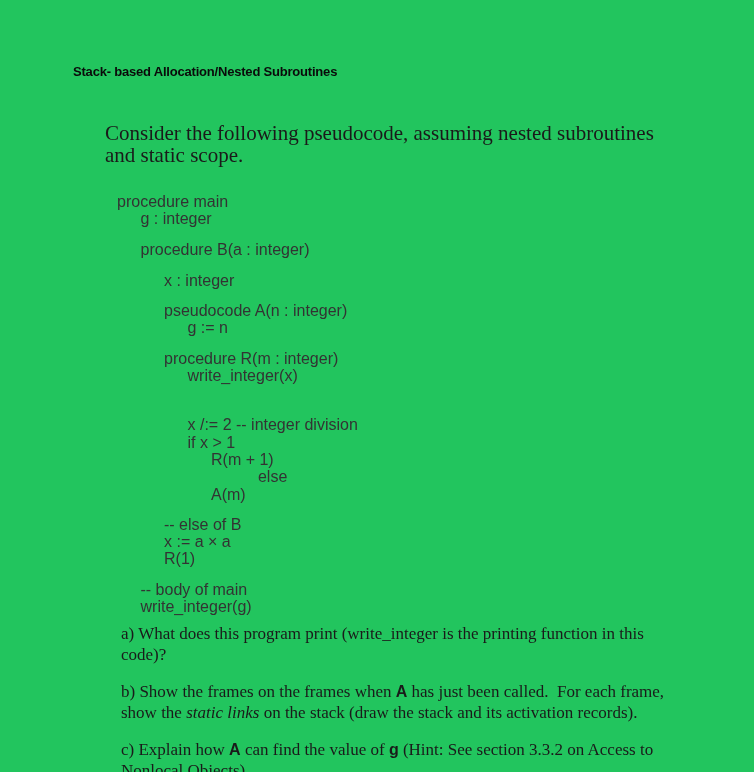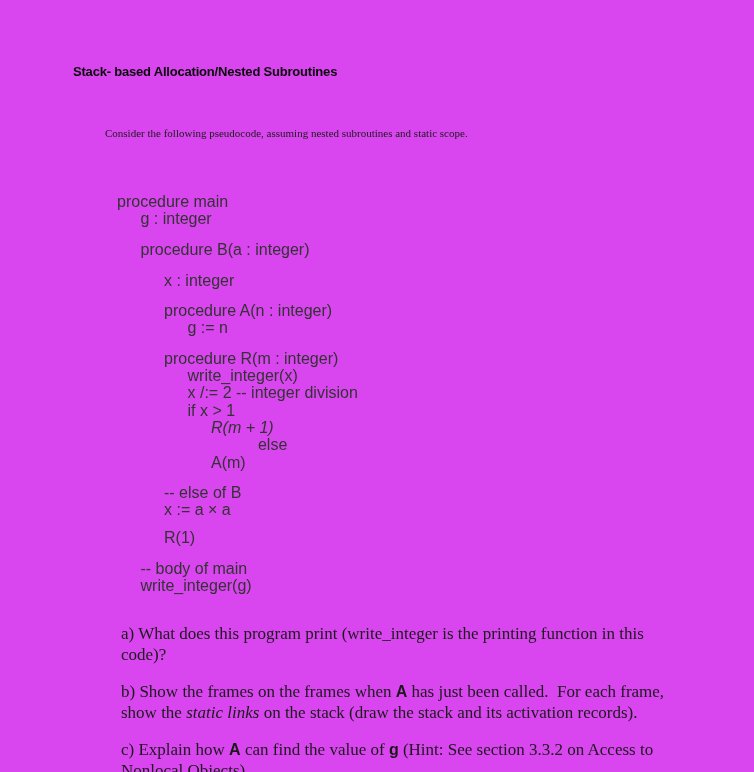--- a/index.html
+++ b/index.html
@@ -4,21 +4,21 @@
 <style>
   html, body {
     margin: 0;
     padding: 0;
     background: #ffffff;
   }
   .page {
     position: relative;
     width: 754px;
     height: 772px;
-    background: #d946ef;
+    background: #22c55e;
     overflow: hidden;
     font-family: "Liberation Serif", serif;
   }
   .doc-title {
     position: absolute;
     left: 73px;
     top: 64px;
     margin: 0;
     font-family: "Liberation Sans", sans-serif;
     font-weight: bold;
@@ -26,21 +26,21 @@
     line-height: 16px;
     letter-spacing: -0.2px;
     color: #0a0a0a;
   }
   .intro {
     position: absolute;
     left: 105px;
     top: 122px;
     width: 580px;
     margin: 0;
-    font-size: 11px;
+    font-size: 21px;
     line-height: 22px;
     color: #1a1a1a;
   }
   .code-block {
     position: absolute;
     left: 117px;
     top: 193px;
     font-family: "Liberation Sans", sans-serif;
     font-size: 16px;
     color: #333333;
@@ -83,34 +83,34 @@
 
   <p class="intro">Consider the following pseudocode, assuming nested subroutines and static scope.</p>
 
   <div class="code-block">
       <div class="code-line" style="padding-left: 0px;">procedure main</div>
       <div class="code-line" style="padding-left: 23.5px;">g : integer</div>
       <div class="code-line blank" style="padding-left: 0px;"></div>
       <div class="code-line" style="padding-left: 23.5px;">procedure B(a : integer)</div>
       <div class="code-line" style="padding-left: 47px; margin-top: 14px;">x : integer</div>
       <div class="code-line blank" style="padding-left: 0px;"></div>
-      <div class="code-line" style="padding-left: 47px;">procedure A(n : integer)</div>
+      <div class="code-line" style="padding-left: 47px;">pseudocode A(n : integer)</div>
       <div class="code-line" style="padding-left: 70.5px;">g := n</div>
       <div class="code-line blank" style="padding-left: 0px;"></div>
       <div class="code-line" style="padding-left: 47px;">procedure R(m : integer)</div>
       <div class="code-line" style="padding-left: 70.5px;">write_integer(x)</div>
-      <div class="code-line" style="padding-left: 70.5px;">x /:= 2 -- integer division</div>
+      <div class="code-line" style="padding-left: 70.5px; margin-top: 32px;">x /:= 2 -- integer division</div>
       <div class="code-line" style="padding-left: 70.5px;">if x &gt; 1</div>
-      <div class="code-line" style="padding-left: 94px; font-style: italic;">R(m + 1)</div>
+      <div class="code-line" style="padding-left: 94px;">R(m + 1)</div>
       <div class="code-line" style="padding-left: 70.5px; text-align: center;">else</div>
       <div class="code-line" style="padding-left: 94px;">A(m)</div>
       <div class="code-line blank" style="padding-left: 0px;"></div>
       <div class="code-line" style="padding-left: 47px;">-- else of B</div>
       <div class="code-line" style="padding-left: 47px;">x := a × a</div>
-      <div class="code-line" style="padding-left: 47px; margin-top: 11px;">R(1)</div>
+      <div class="code-line" style="padding-left: 47px;">R(1)</div>
       <div class="code-line blank" style="padding-left: 0px;"></div>
       <div class="code-line" style="padding-left: 23.5px;">-- body of main</div>
       <div class="code-line" style="padding-left: 23.5px;">write_integer(g)</div>
     </div>
 
   <div class="questions">
       <p class="question"><span>a) What does this program print (write_integer is the printing function in this code)?</span></p>
       <p class="question"><span>b) Show the frames on the frames when </span><span class="b-sans">A</span><span> has just been called.  For each frame, show the </span><span class="ital">static links</span><span> on the stack (draw the stack and its activation records).</span></p>
       <p class="question"><span>c) Explain how </span><span class="b-sans">A</span><span> can find the value of </span><span class="b-sans">g</span><span> (Hint: See section 3.3.2 on Access to Nonlocal Objects).</span></p>
     </div>

